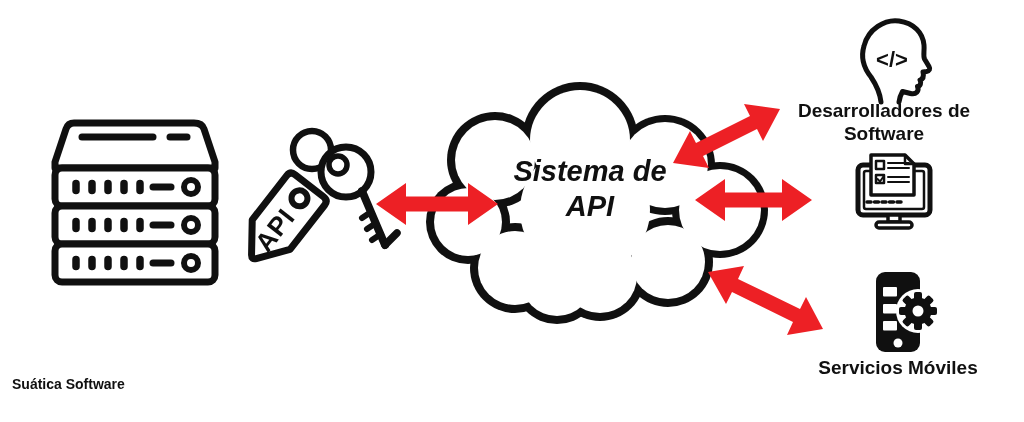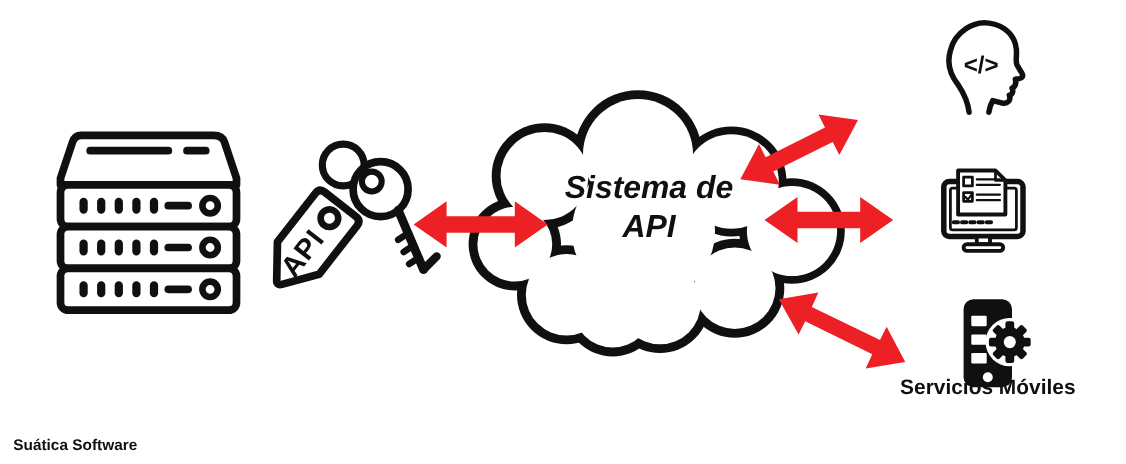--- a/index.html
+++ b/index.html
@@ -11,25 +11,25 @@
   .fw{fill:#fff;stroke:var(--ink,#101010);stroke-linecap:round;stroke-linejoin:round;}
   .fi{fill:var(--ink,#101010);stroke:none;}
   .wf{fill:#fff;stroke:none;}
   .arrow{fill:var(--arrow,#ed2025);stroke:none;}
   .svgtxt{font-family:"Liberation Sans",sans-serif;font-weight:bold;fill:var(--ink,#101010);}
   
   .lbl{position:absolute;font-weight:bold;text-align:center;color:var(--ink,#101010);}
   .backend-lbl{left:7px;top:300px;width:262px;font-size:26px;}
   .dev-lbl{left:789px;top:100px;width:190px;font-size:19px;line-height:1.2;}
   .web-lbl{left:803px;top:236px;width:180px;font-size:19px;}
-  .mobile-lbl{left:808px;top:342px;width:180px;font-size:19px;}
+  .mobile-lbl{left:808px;top:357px;width:180px;font-size:19px;}
   .cloud-text{position:absolute;left:468px;top:154px;width:244px;text-align:center;
               font-weight:bold;font-size:29px;line-height:1.2;color:var(--ink,#101010);font-style:italic;}
   .cloud-text span{display:block;}
-  .credit{position:absolute;left:12px;top:396px;font-size:14px;font-weight:bold;color:var(--ink,#101010);}
+  .credit{position:absolute;left:12px;top:376px;font-size:14px;font-weight:bold;color:var(--ink,#101010);}
 </style>
 </head>
 <body>
 
 <div class="stage">
 
   <svg class="layer" viewBox="0 0 1024 422" xmlns="http://www.w3.org/2000/svg">
 
     <g>
       <path class="fw" stroke-width="7" d="M 74,123 L 194,123 Q 202,123 204,129 L 215,162 L 215,168 L 55,168 L 55,162 L 66,129 Q 68,123 74,123 Z"></path>
@@ -136,15 +136,16 @@
         <circle class="fi" cx="44" cy="43" r="13.5"></circle>
         <circle class="wf" cx="44" cy="43" r="5.5"></circle>
       </g>
     </g>
   </svg>
 
   <div class="cloud-text">
     <span>Sistema de</span>
     <span>API</span>
   </div>
+  <div class="lbl dev-lbl">Desarrolladores de Software</div>
   <div class="lbl mobile-lbl">Servicios Móviles</div>
   <div class="credit">Suática Software</div>
 </div>
 
 </body></html>

